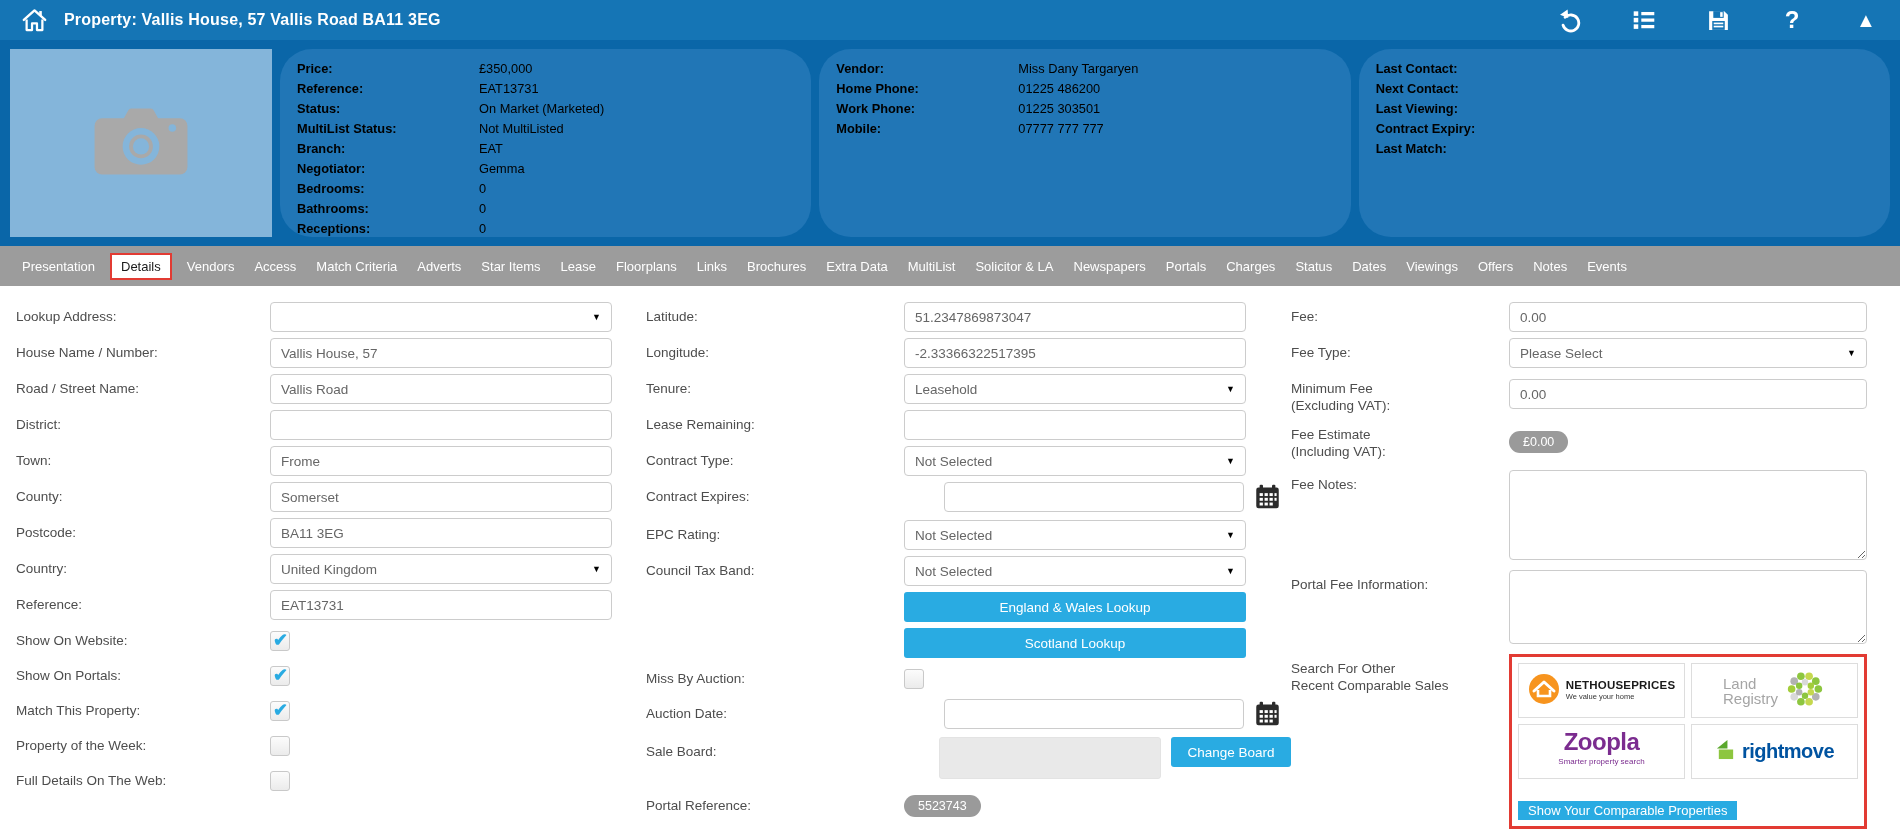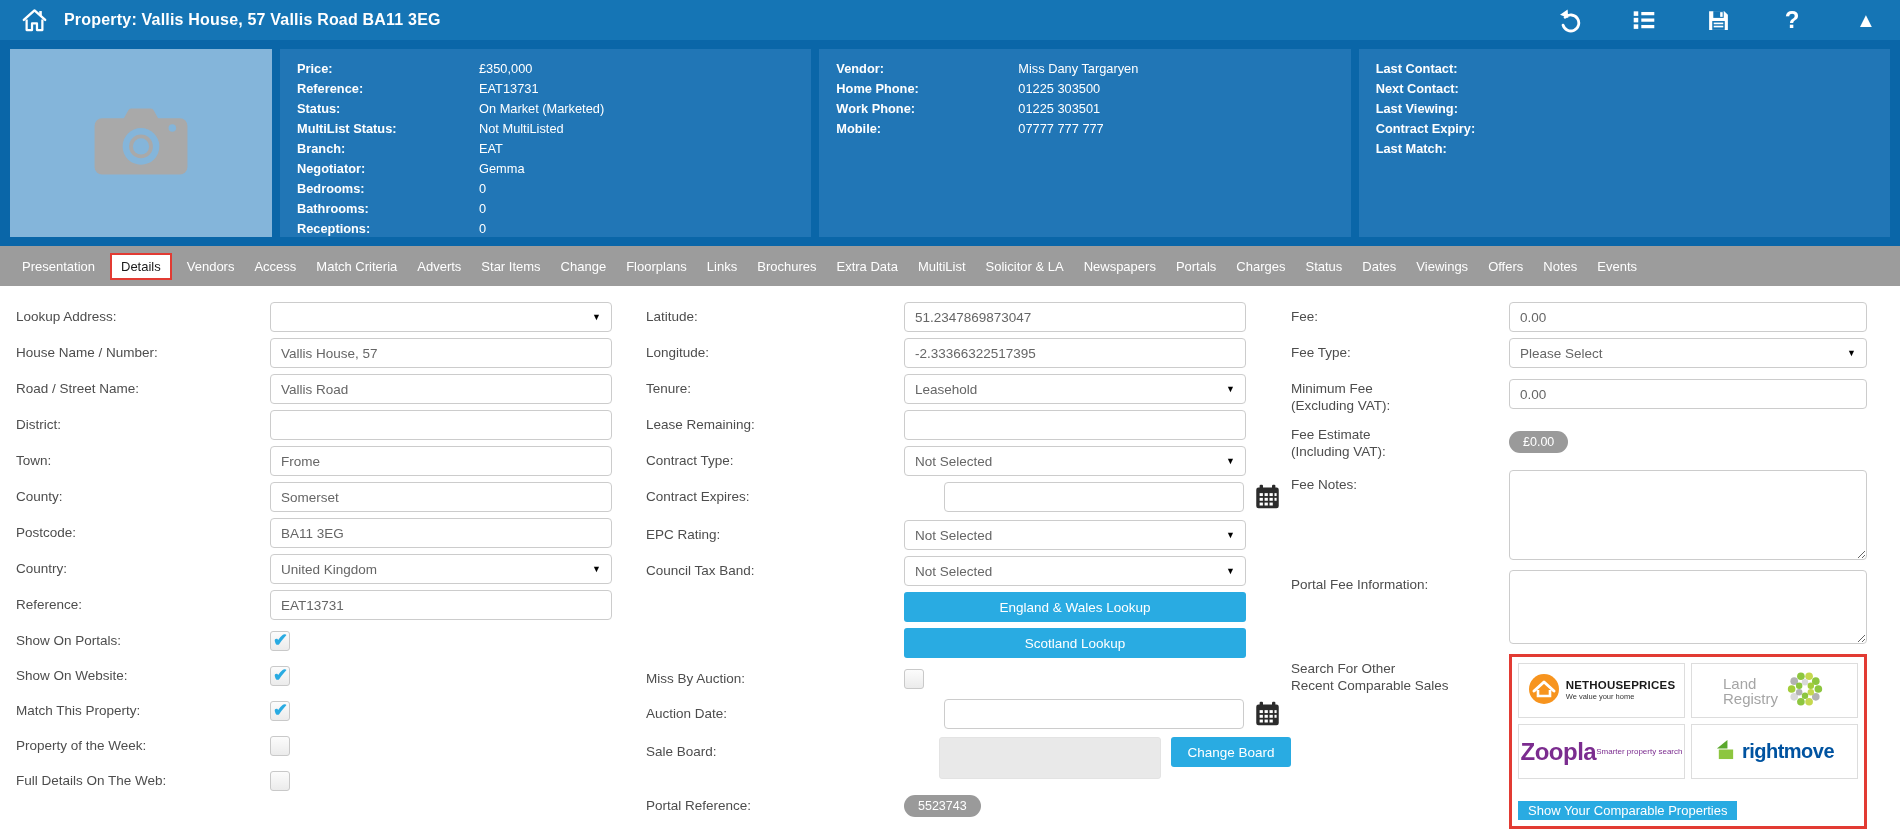--- a/index.html
+++ b/index.html
@@ -13,21 +13,21 @@
   .titlebar .spacer { flex:1; }
   .tb-icon { width:28px; height:28px; display:flex; align-items:center; justify-content:center;
              cursor:pointer; margin-left:30px; }
   .tb-icon svg { display:block; }
   .help-glyph { font-size:24px; font-weight:700; color:#fff; line-height:1; }
   .tri-glyph { font-size:20px; color:#fff; line-height:1; }
 
   
   .summary-band { background:#0a66a8; padding:9px 10px; display:flex; gap:8px; height:206px; }
   .photo { width:262px; background:#84b5da; display:flex; align-items:center; justify-content:center; }
-  .panel { flex:1; background:#2176b6; padding:12px 17px; color:#ffffff; }
+  .panel { flex:1; background:#2176b6; padding:12px 17px; color:#000000;border-radius:32px; }
   .srow { display:flex; line-height:16.5px; margin-bottom:3.5px; font-size:12.8px; }
   .slabel { width:182px; font-weight:700; flex-shrink:0; }
   .svalue { font-weight:400; }
 
   
   .tabstrip-wrap { padding:0 0; background:#4d7c0f; }
   .tabbar { background:#9c9c9c; height:40px; display:flex; align-items:center; padding:0 12px; }
   .tab { color:#fff; font-size:13px; padding:6px 10px; white-space:nowrap; cursor:pointer; }
   .tab.active { background:#fff; color:#1a1a1a; border:2px solid #e23b33; padding:4px 9px; margin:0 5px; }
 
@@ -75,21 +75,21 @@
   
   .compare-box { width:358px; border:3px solid #e23b33; background:#fff; padding:6px;
                  display:flex; flex-direction:column; }
   .logo-grid { display:grid; grid-template-columns:1fr 1fr; gap:6px; }
   .logo-tile { background:#fff; border:1px solid #ddd; height:55px; display:flex;
                align-items:center; justify-content:center; gap:6px; cursor:pointer; overflow:hidden; }
   .nhp-text { display:flex; flex-direction:column; line-height:11px; }
   .nhp-name { font-size:11.5px; font-weight:700; color:#1a1a1a; letter-spacing:.2px; }
   .nhp-tag { font-size:7.5px; color:#333; }
   .lr-text { font-size:15px; color:#a5a5a5; line-height:15px; }
-  .zoopla-wrap { display:flex; flex-direction:row; align-items:center; line-height:20px; }
+  .zoopla-wrap { display:flex; flex-direction:column; align-items:center; line-height:20px; }
   .zoopla-name { font-size:24px; font-weight:700; color:#7b2c8f; letter-spacing:-.5px; }
   .zoopla-tag { font-size:8px; color:#7b2c8f; }
   .rm-name { font-size:20px; font-weight:700; color:#0053a0; letter-spacing:-.5px; }
   .compare-btn { margin-top:22px; align-self:flex-start; padding:2px 10px; font-size:13px;
                  background:#29abe2; color:#fff; border:none; cursor:pointer;
                  font-family:"Liberation Sans", sans-serif; }
 </style>
 </head>
 <body>
 
@@ -190,21 +190,21 @@
       </div>
   </div>
 
   <div class="panel">
     <div class="srow">
         <span class="slabel">Vendor:</span>
         <span class="svalue">Miss Dany Targaryen</span>
       </div>
     <div class="srow">
         <span class="slabel">Home Phone:</span>
-        <span class="svalue">01225 303500</span>
+        <span class="svalue">01225 486200</span>
       </div>
     <div class="srow">
         <span class="slabel">Work Phone:</span>
         <span class="svalue">01225 303501</span>
       </div>
     <div class="srow">
         <span class="slabel">Mobile:</span>
         <span class="svalue">07777 777 777</span>
       </div>
   </div>
@@ -235,21 +235,21 @@
 
 <div class="tabstrip-wrap">
   <div class="tabbar">
     <span class="tab">Presentation</span>
     <span class="tab active">Details</span>
     <span class="tab">Vendors</span>
     <span class="tab">Access</span>
     <span class="tab">Match Criteria</span>
     <span class="tab">Adverts</span>
     <span class="tab">Star Items</span>
-    <span class="tab">Change</span>
+    <span class="tab">Lease</span>
     <span class="tab">Floorplans</span>
     <span class="tab">Links</span>
     <span class="tab">Brochures</span>
     <span class="tab">Extra Data</span>
     <span class="tab">MultiList</span>
     <span class="tab">Solicitor &amp; LA</span>
     <span class="tab">Newspapers</span>
     <span class="tab">Portals</span>
     <span class="tab">Charges</span>
     <span class="tab">Status</span>
@@ -300,25 +300,25 @@
       <div class="fselect">
         <span>United Kingdom</span>
         <span class="selarrow">▼</span>
       </div>
     </div>
     <div class="frow">
       <span class="flabel">Reference:</span>
       <input class="finput" value="EAT13731" style="">
     </div>
     <div class="frow">
+      <span class="flabel">Show On Website:</span>
+      <span class="fcheckbox checked"></span>
+    </div>
+    <div class="frow">
       <span class="flabel">Show On Portals:</span>
-      <span class="fcheckbox checked"></span>
-    </div>
-    <div class="frow">
-      <span class="flabel">Show On Website:</span>
       <span class="fcheckbox checked"></span>
     </div>
     <div class="frow">
       <span class="flabel">Match This Property:</span>
       <span class="fcheckbox checked"></span>
     </div>
     <div class="frow">
       <span class="flabel">Property of the Week:</span>
       <span class="fcheckbox"></span>
     </div>

